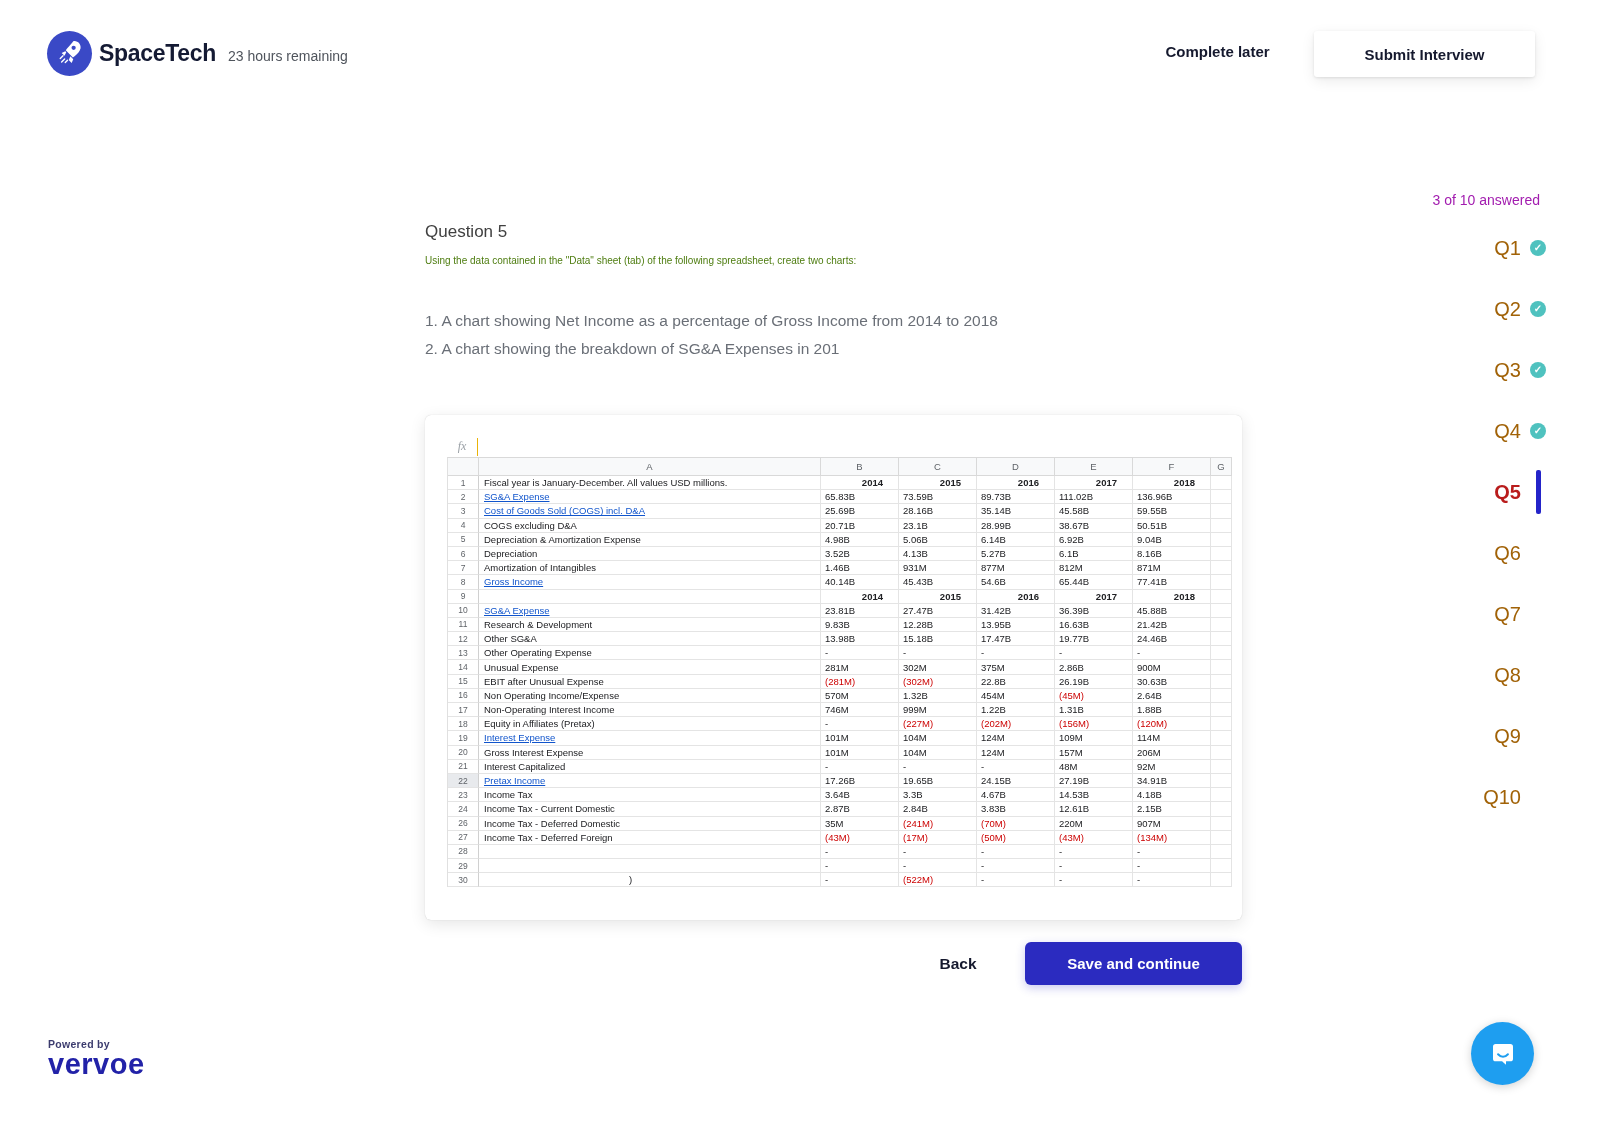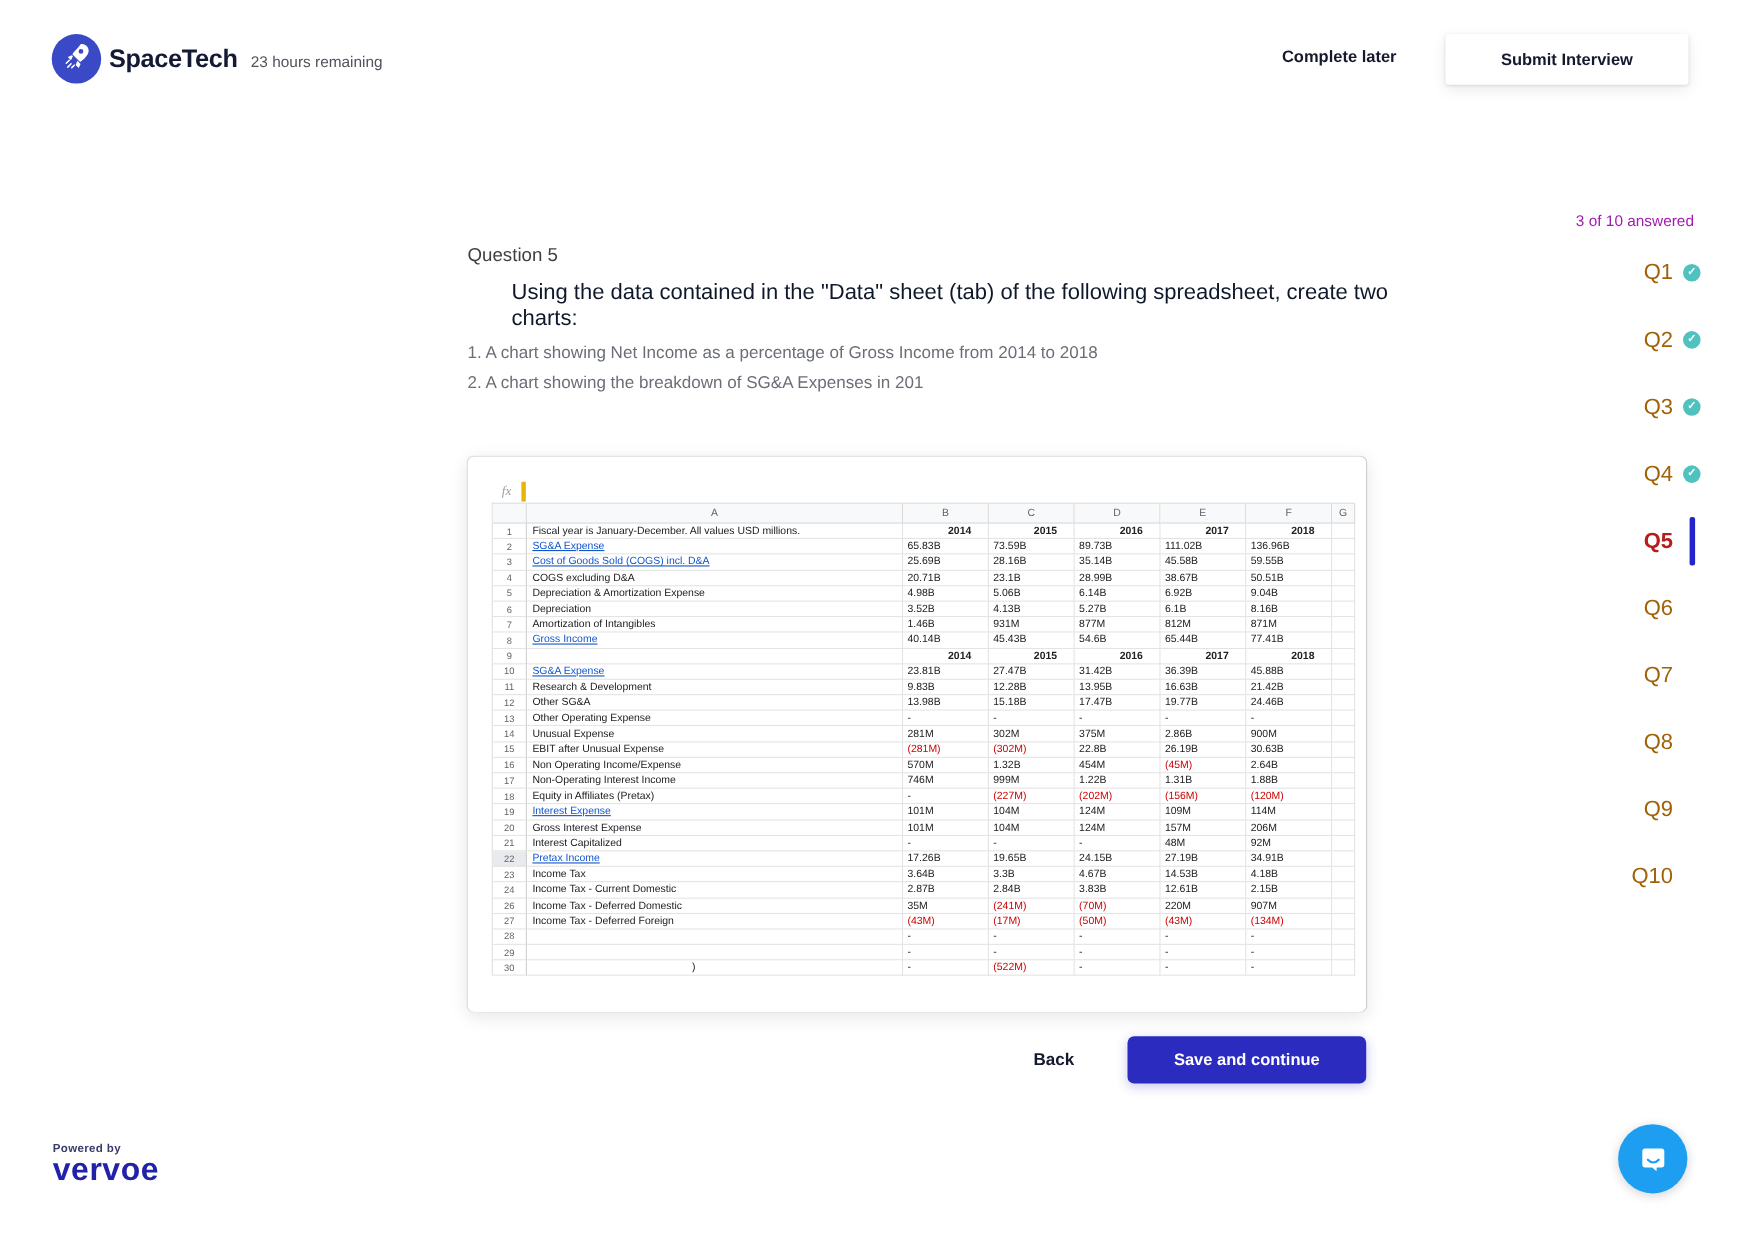--- a/index.html
+++ b/index.html
@@ -25,31 +25,31 @@
   .nav-item { display:flex; align-items:center; gap:9px; height:24px; cursor:pointer; }
   .nav-label { font-size:20px; color:#a16207; }
   .nav-item.active .nav-label { color:#b91c1c; font-weight:700; }
   .nav-slot { width:16px; height:24px; display:flex; align-items:center; justify-content:center; }
   .check { width:16px; height:16px; border-radius:50%; background:#4fc2bf; color:#fff; font-size:10px;
     line-height:16px; text-align:center; font-weight:700; }
   .active-bar { width:5px; height:44px; border-radius:2px; background:#2424c9; display:block; }
 
   
   .q-title { position:absolute; left:425px; top:222px; font-size:17px; font-weight:400; color:#404040; }
-  .q-intro { position:absolute; left:425px; top:255px; font-size:20px; color:#0f172a; width:820px;margin-left:40px; }
+  .q-intro { position:absolute; left:425px; top:255px; font-size:10px; color:#4d7c0f; width:820px; }
   .q-item1 { position:absolute; left:425px; top:312px; font-size:15.5px; color:#6a6f77; }
   .q-item2 { position:absolute; left:425px; top:340px; font-size:15.5px; color:#6a6f77; }
 
   
   .sheet-card { position:absolute; left:425px; top:415px; width:817px; height:505px; background:#fff;
     border-radius:6px; box-shadow:0 0 1px rgba(0,0,0,.22), 0 4px 16px rgba(0,0,0,.10); }
   .sheet-inner { position:absolute; left:22px; top:22px; width:785px; }
   .fx-row { display:flex; height:20px; align-items:center; }
   .fx-cell { width:31px; text-align:center; font-family:"Liberation Serif", serif; font-style:italic;
-    font-size:12px; color:#9aa0a6; border-right:4px solid #eab308; height:18px; line-height:16px; }
+    font-size:12px; color:#9aa0a6; border-right:1px solid #eab308; height:18px; line-height:16px; }
   .sheet-grid { border-left:1px solid #e0e0e0; border-top:1px solid #d9d9d9; }
   .sheet-row { display:flex; height:14.2px; }
   .sheet-row.hdr { height:18px; }
   .sheet-cell { border-right:1px solid #e4e4e4; border-bottom:1px solid #e4e4e4; font-size:9.5px;
     color:#202124; overflow:hidden; white-space:nowrap; display:flex; align-items:center; }
   .c-num { width:31px; justify-content:center; color:#5f6368; font-size:8.5px;
     border-right:1px solid #d0d0d0; }
   .c-num.sel { background:#e8eaed; }
   .c-a { width:342px; padding-left:5px; }
   .c-v { width:78px; padding-left:4px; }

